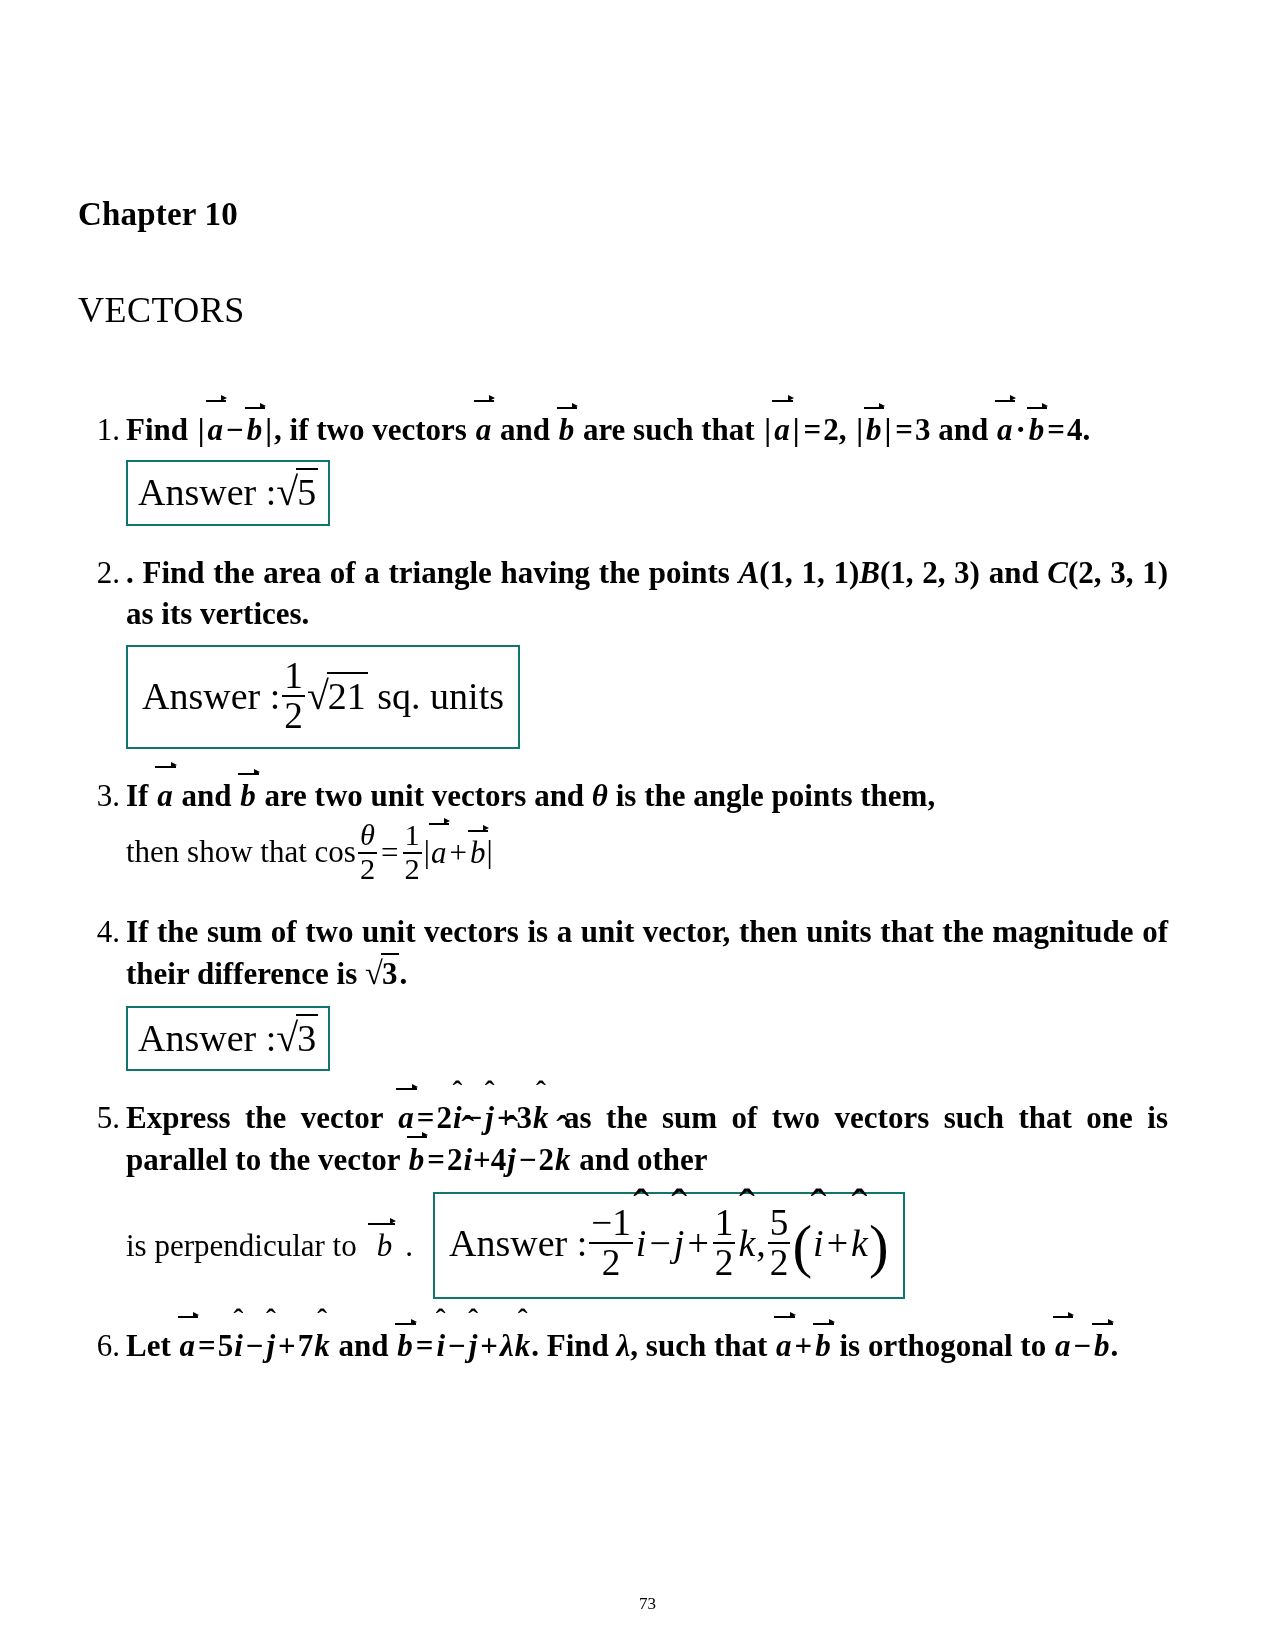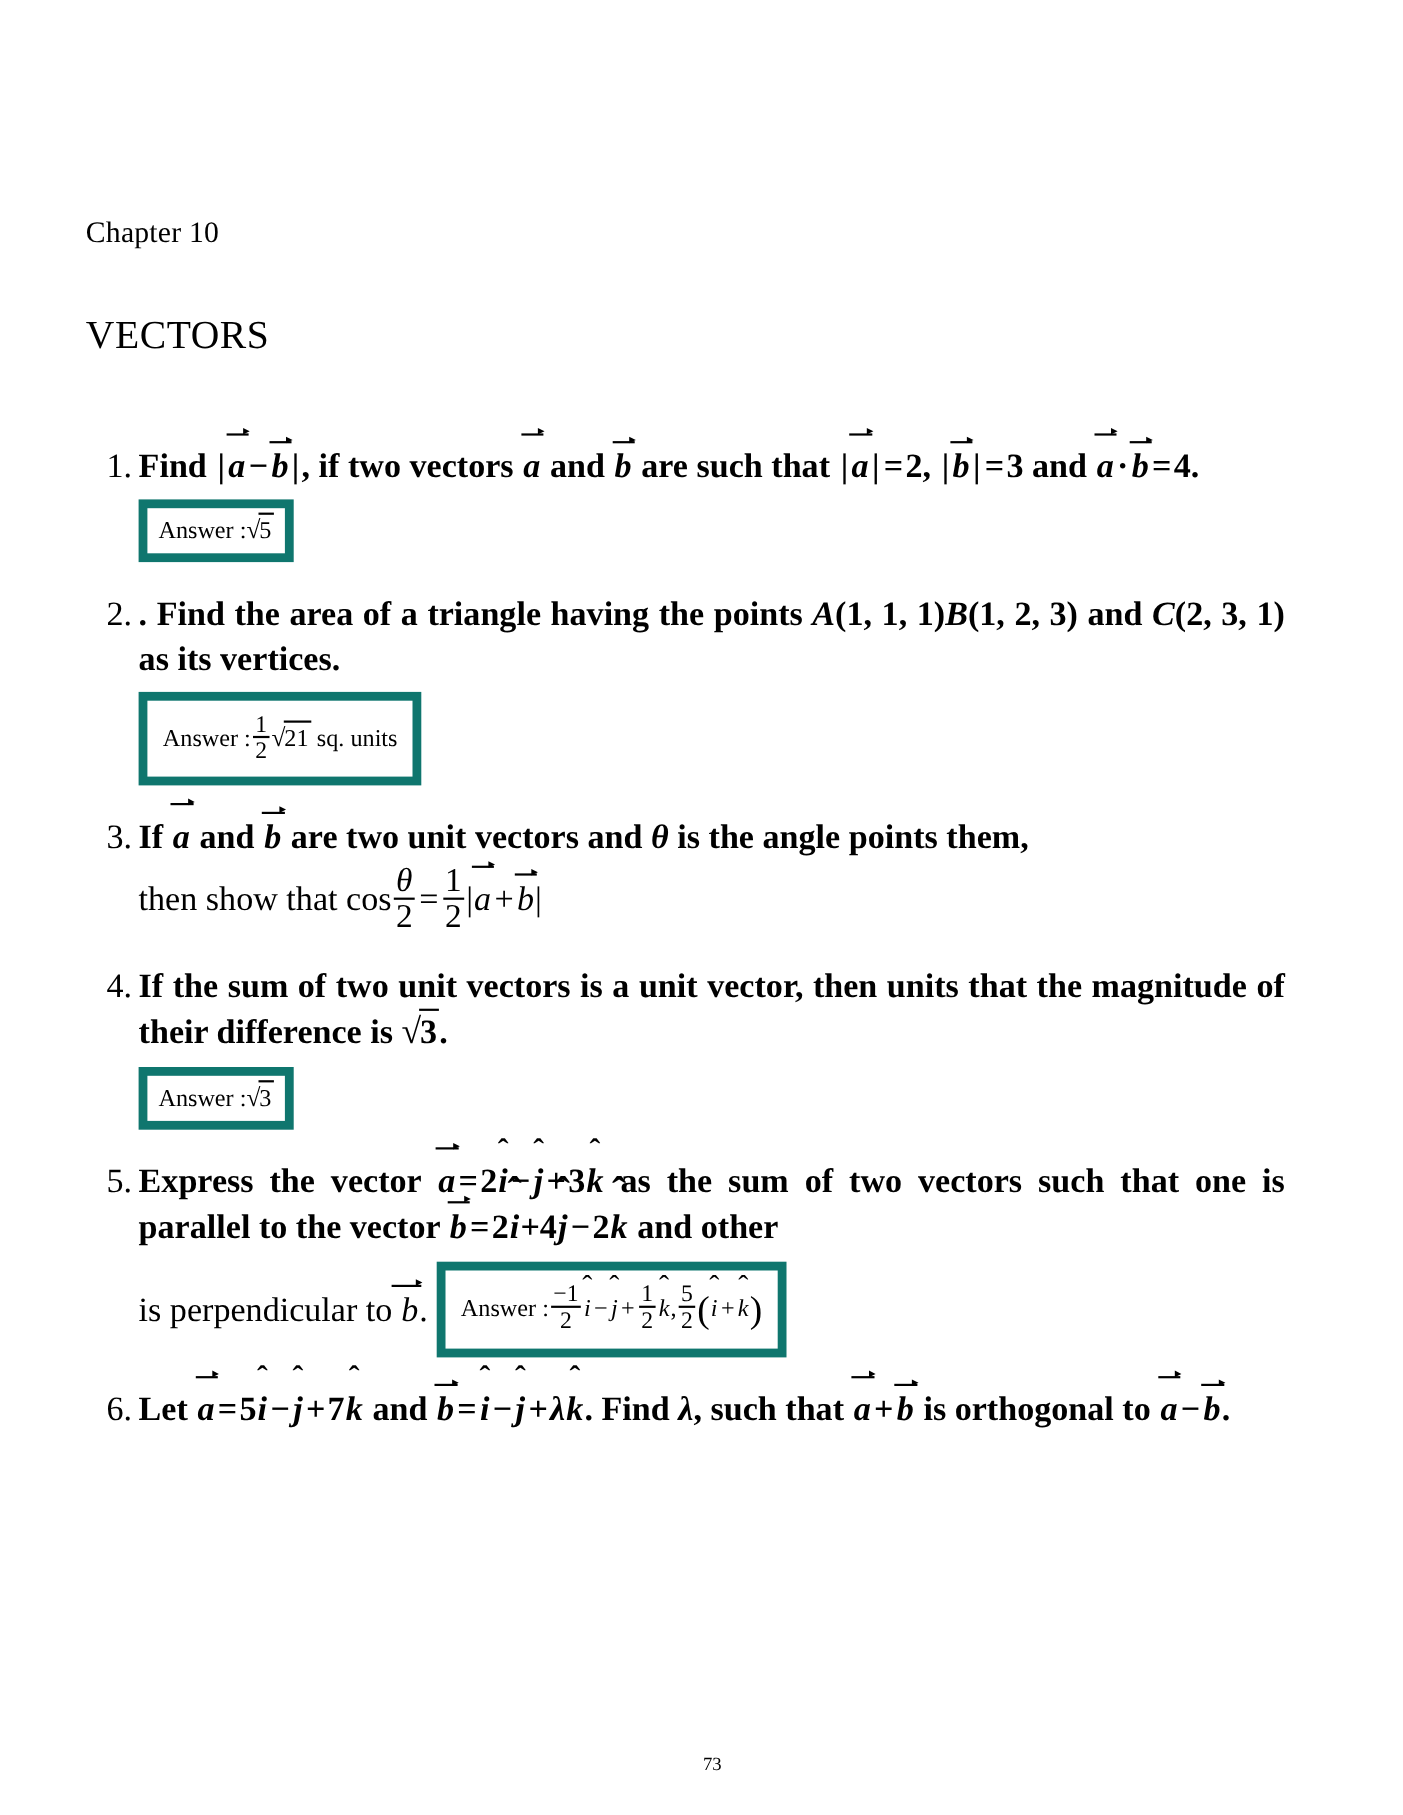--- a/index.html
+++ b/index.html
@@ -22,22 +22,22 @@
     padding: 0;
   }
   .content {
     position: absolute;
     left: 78px;
     top: 196px;
     width: 1090px;
   }
 
   .chapter-label {
-    font-weight: normal;
-    font-size: 27px;
+    font-weight: bold;
+    font-size: 33px;
     letter-spacing: 0.2px;
     margin: 0 0 56px 0;
   }
   .chapter-title {
     font-weight: normal;
     font-size: 36px;
     letter-spacing: 0.5px;
     margin: 0 0 78px 0;
   }
 
@@ -129,24 +129,24 @@
     line-height: 1.03;
     font-size: 0.98em;
     margin: 0 2px;
   }
   .frac > span { display: block; padding: 0 2px; }
   .frac > .den { border-top: 2px solid #000; }
 
   
   .answer-box {
     display: inline-block;
-    border: 8px solid #0f766e;
+    border: 2px solid #0f766e;
     padding: 4px 10px 6px 10px;
     margin-top: 10px;
-    font-size: 22px;
+    font-size: 38px;
     line-height: 1.3;
     white-space: nowrap;
     vertical-align: middle;
   }
   .answer-box.tallbox { padding: 10px 14px 12px 14px; }
   .answer-inline { margin-top: 0; margin-left: 8px; }
 
   .big-paren {
     display: inline-block;
     font-size: 1.55em;
@@ -157,21 +157,21 @@
   .page-number {
     position: absolute;
     left: 0;
     right: 0;
     top: 1594px;
     text-align: center;
     font-size: 17px;
     font-family: "Liberation Serif","DejaVu Serif",serif;
     padding-left: 20px;
   }
-  .row-flex { display: flex; align-items: center; flex-wrap: nowrap; }
+  .row-flex { display: flex; align-items: center; flex-wrap: nowrap; gap: 12px; }
 </style>
 </head>
 <body>
 
 <div class="page">
   <div class="content">
 
     <div class="chapter-label">Chapter 10</div>
     <div class="chapter-title">VECTORS</div>
 

